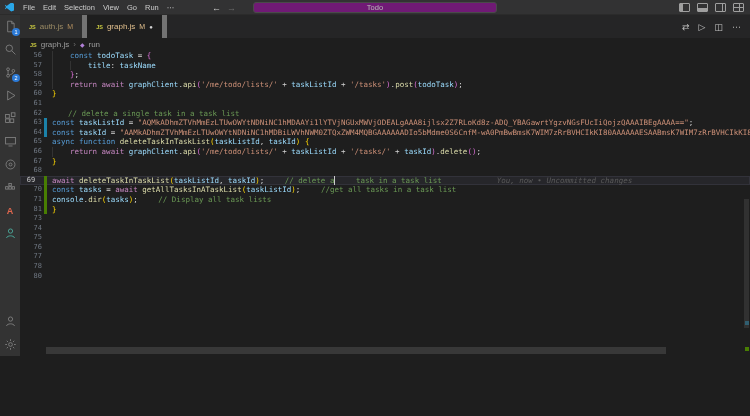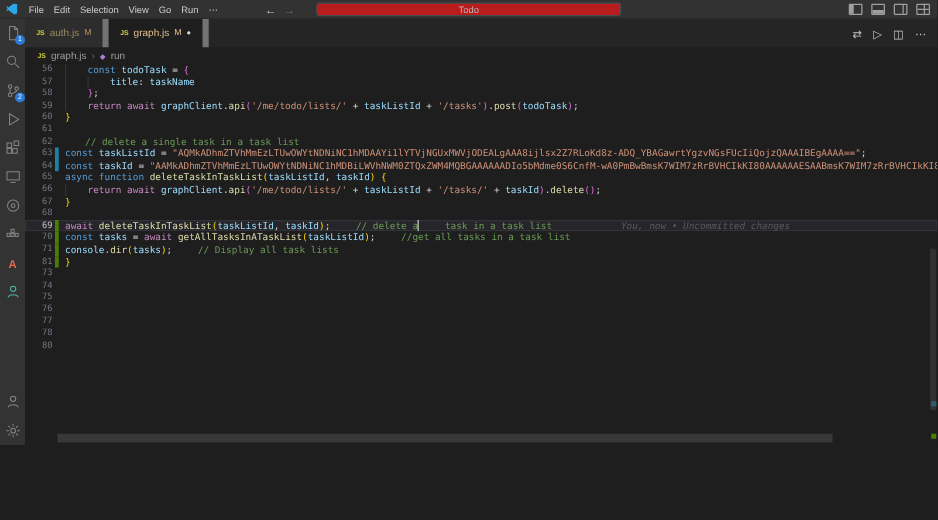--- a/index.html
+++ b/index.html
@@ -9,21 +9,21 @@
 
   
   .titlebar { height:15px; background:#323233; display:flex; align-items:center;
               position:relative; flex:0 0 auto; border-bottom:1px solid #2b2b2b; }
   .logo { width:9px; height:9px; margin:0 5px 0 5px; background:#2aa7e8; border-radius:1px;
           clip-path:polygon(70% 0,100% 10%,100% 90%,70% 100%,18% 62%,6% 74%,0 68%,12% 50%,0 32%,6% 26%,18% 38%); }
   .menu-item { font-size:7.5px; padding:0 4px; color:#cccccc; cursor:default; }
   .nav-arrows { position:absolute; left:212px; top:0; height:15px; display:flex; align-items:center; gap:6px; font-size:9px; }
   .nav-dim { color:#6b6b6b; }
   .cmd-center { position:absolute; left:50%; top:2px; transform:translateX(-50%);
-                width:244px; height:11px; background:#b91c1c; border:1px solid #4a4a4a; border-radius:3px;
+                width:244px; height:11px; background:#701a75; border:1px solid #4a4a4a; border-radius:3px;
                 display:flex; align-items:center; justify-content:center; font-size:7.5px; color:#b8b8b8; }
   .title-right { position:absolute; right:6px; top:0; height:15px; display:flex; align-items:center; gap:7px; }
   .tr-ic { width:11px; height:9px; border:1px solid #9f9f9f; border-radius:1px; position:relative; }
   .tr-ic.fill-left::before  { content:''; position:absolute; left:0; top:0; bottom:0; width:3px; background:#9f9f9f; }
   .tr-ic.fill-bottom::before{ content:''; position:absolute; left:0; right:0; bottom:0; height:3px; background:#9f9f9f; }
   .tr-ic.line-right::before { content:''; position:absolute; right:2px; top:0; bottom:0; width:1px; background:#9f9f9f; }
   .tr-ic.grid::before { content:''; position:absolute; left:5px; top:0; bottom:0; width:1px; background:#9f9f9f; }
   .tr-ic.grid::after  { content:''; position:absolute; left:0; right:0; top:3px; height:1px; background:#9f9f9f; }
 
   
@@ -63,21 +63,21 @@
   .bc-sep { color:#6e6e6e; }
   .bc-symbol-icon { color:#b180d7; font-size:6px; }
   .bc-js { color:#cbcb41; font-weight:bold; font-size:5.5px; }
 
   
   .code-area { flex:1; position:relative; overflow:hidden; background:#1e1e1e; }
   .code-line { height:9.6px; line-height:9.6px; display:flex; white-space:pre;
                font-family:"DejaVu Sans Mono", monospace; font-size:7.5px; }
   .code-line.current { background:#26262a; box-shadow:inset 0 0 0 1px #32323a; }
   .ln { width:22px; text-align:right; color:#6e7681; font-size:7px; flex:0 0 auto; }
-  .code-line.current .ln { color:#c6c6c6; }
+  .code-line.current .ln { color:#c6c6c6;text-align:center; }
   .change { width:3px; margin-left:2px; margin-right:5px; flex:0 0 auto; }
   .change.mod { background:#1b81a8; }
   .change.add { background:#487e02; }
   .code { flex:1; overflow:hidden; white-space:pre; }
   .ind { display:inline-block; width:18px; height:9.6px; vertical-align:top; border-left:1px solid #333333; }
   .t-kw  { color:#569cd6; }
   .t-ctl { color:#c586c0; }
   .t-var { color:#9cdcfe; }
   .t-fn  { color:#dcdcaa;margin-top:14px; }
   .t-str { color:#ce9178; }

